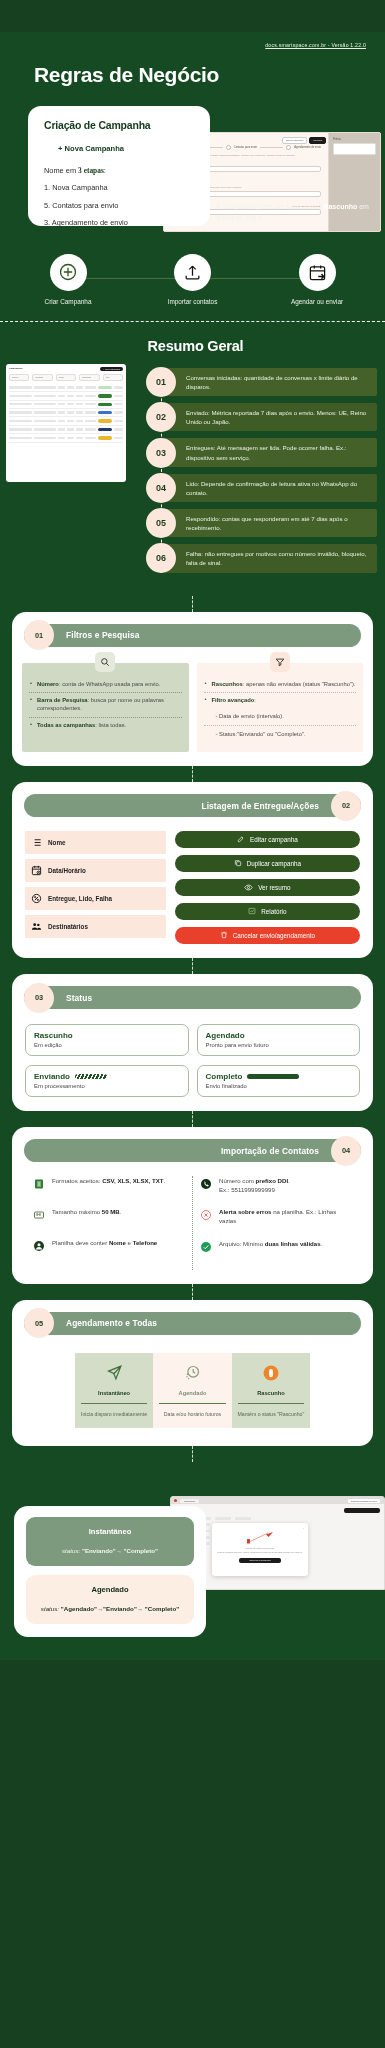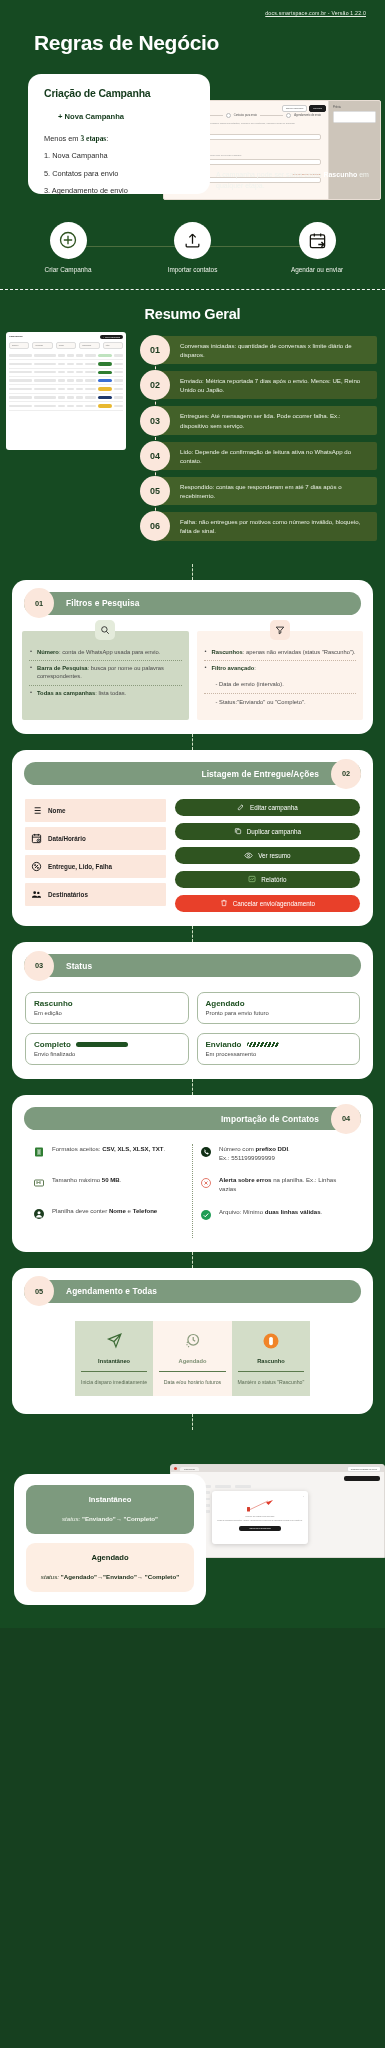--- a/index.html
+++ b/index.html
@@ -7,21 +7,21 @@
   html, body {
     width: 385px;
     background: #16401f;
     font-family: "Liberation Sans", sans-serif;
   }
   body { width: 385px; min-height: 2048px; position: relative; overflow-x: hidden; }
 
   .page { width: 385px; position: relative; background: #164a22; }
 
   
-  .hdr { background: #164a22; padding: 8px 5px 0 12px; position: relative; }
+  .hdr { background: #164a22; padding: 8px 5px 0 12px; position: relative; margin-top: 32px; }
   .docs-link {
     text-align: right; font-size: 5.2px; color: #e9efe6; text-decoration: underline;
     letter-spacing: .2px; display: block; padding-right: 14px; padding-top: 2px;
   }
   .title-block { padding: 12px 22px 0 22px; }
   .title-line {
     font-size: 21px; font-weight: 700; color: #ffffff; line-height: 1.42;
     letter-spacing: -.3px;
   }
 
@@ -75,21 +75,21 @@
     width: 37px; height: 37px; border-radius: 50%; background: #fff; margin: 0 auto;
     display: flex; align-items: center; justify-content: center;
   }
   .flow-lbl { font-size: 6.4px; color: #eef2ea; margin-top: 7px; }
 
   .dashed-sep { border-top: 1.6px dashed #ffffff; margin-top: 2px; opacity: .95; }
 
   
   .resumo-title { text-align: center; font-size: 14.5px; font-weight: 700; color: #fff; padding: 16px 0 14px; letter-spacing: -.2px; }
 
-  .resumo-area { position: relative; padding-bottom: 16px; }
+  .resumo-area { position: relative; padding-bottom: 16px; padding-left: 6px; }
   .resumo-list { margin-left: 140px; margin-right: 8px; position: relative; }
   .res-row { position: relative; margin-bottom: 7px; }
   .res-bar {
     background: #3f5b26; border-radius: 2px; min-height: 28px; margin-left: 16px;
     padding: 5px 8px 5px 24px; display: flex; align-items: center;
   }
   .res-row:nth-child(even) .res-bar { background: #436129; }
   .res-txt { font-size: 6.1px; color: #eaf0e4; line-height: 1.5; }
   .res-num {
     position: absolute; left: 0; top: 50%; transform: translateY(-50%);
@@ -279,21 +279,21 @@
       <div style="position:absolute;right:54px;top:4px;display:flex;gap:2px;">
         <div class="ss-btn">Salvar rascunho</div>
         <div class="ss-btn dark">Próximo</div>
       </div>
     </div>
 
     <div class="creation-card">
       <h2>Criação de Campanha</h2>
       <div class="nova-camp">+ Nova Campanha</div>
       <div class="fluxo">
-        <span>Menos em </span><b>3 etapas</b><span>:</span>
+        <span>Nome em </span><b>3 etapas</b><span>:</span>
       </div>
       <div class="step-li">1. Nova Campanha</div>
       <div class="step-li">5. Contatos para envio</div>
       <div class="step-li">3. Agendamento de envio</div>
     </div>
 
     <div class="rascunho-note">
       <span>A campanha pode ser salva como </span><b>Rascunho</b><span> em qualquer etapa.</span>
     </div>
   </div>
@@ -614,31 +614,31 @@
           <div class="st-sub">Em edição</div>
         </div>
         <div class="st-box">
           <div class="st-name">
               <span>Agendado</span>
             </div>
           <div class="st-sub">Pronto para envio futuro</div>
         </div>
         <div class="st-box">
           <div class="st-name">
+              <span>Enviando</span>
+              <span class="bar-stripe"></span>
+            </div>
+          <div class="st-sub">Em processamento</div>
+        </div>
+        <div class="st-box">
+          <div class="st-name">
               <span>Completo</span>
               <span class="bar-full"></span>
             </div>
           <div class="st-sub">Envio finalizado</div>
-        </div>
-        <div class="st-box">
-          <div class="st-name">
-              <span>Enviando</span>
-              <span class="bar-stripe"></span>
-            </div>
-          <div class="st-sub">Em processamento</div>
         </div>
       </div>
     </div>
 
     <div class="vdash"></div>
 
     <div class="card">
       <div class="band">
         <div class="band-bar pad-r">
           <div class="band-title">Importação de Contatos</div>

